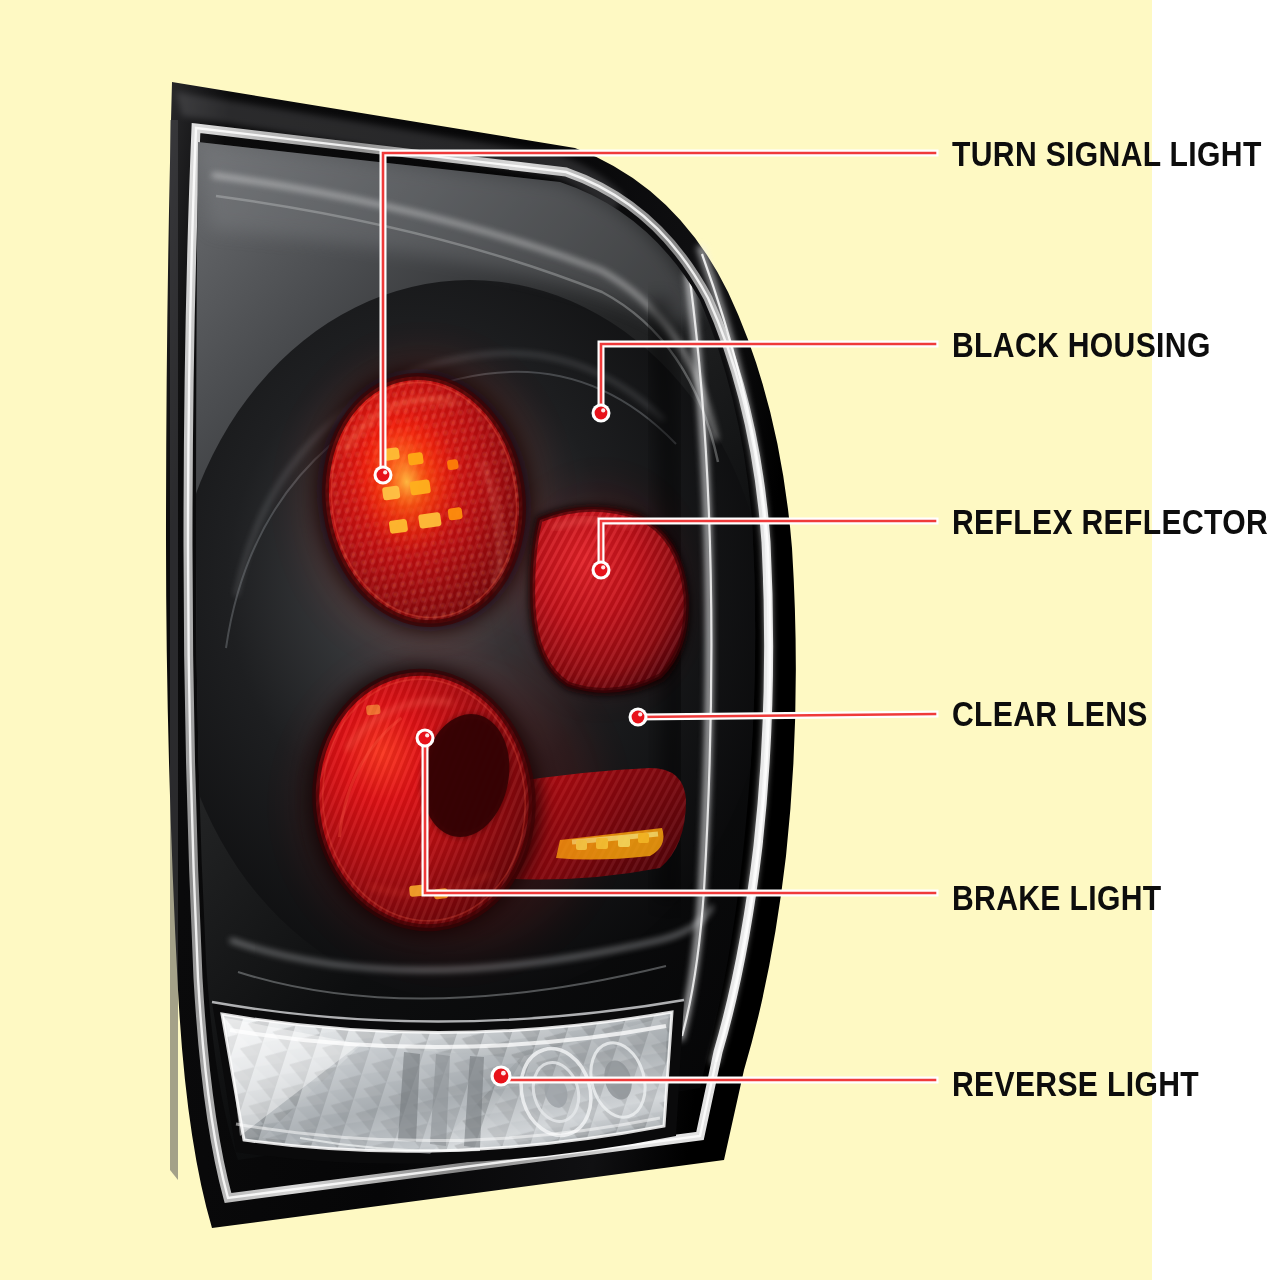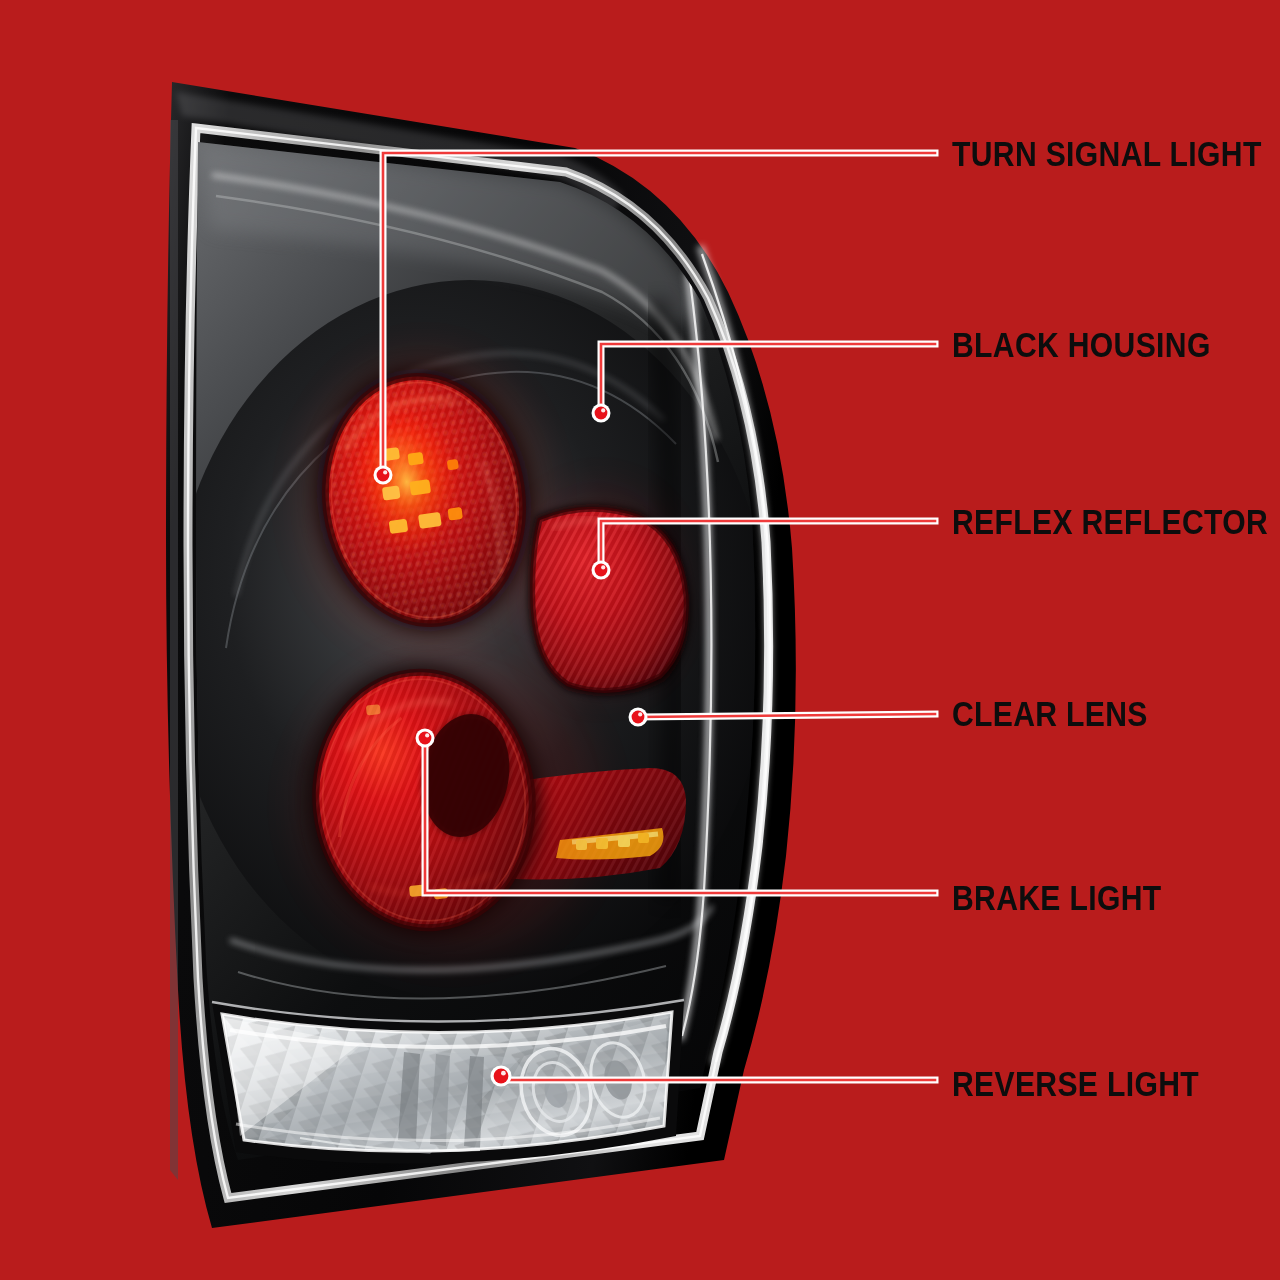--- a/index.html
+++ b/index.html
@@ -8,23 +8,23 @@
     background: #ffffff;
   }
   body {
     width: 1280px;
     height: 1280px;
     overflow: hidden;
     font-family: "Liberation Sans", sans-serif;
   }
   #stage {
     position: relative;
-    width: 1280px;
+    width: 1152px;
     height: 1280px;
-    background: #b91c1c;
+    background: #fef9c3;
   }
 
   
   #product {
     position: absolute;
     left: 0;
     top: 0;
     width: 1280px;
     height: 1280px;
   }

